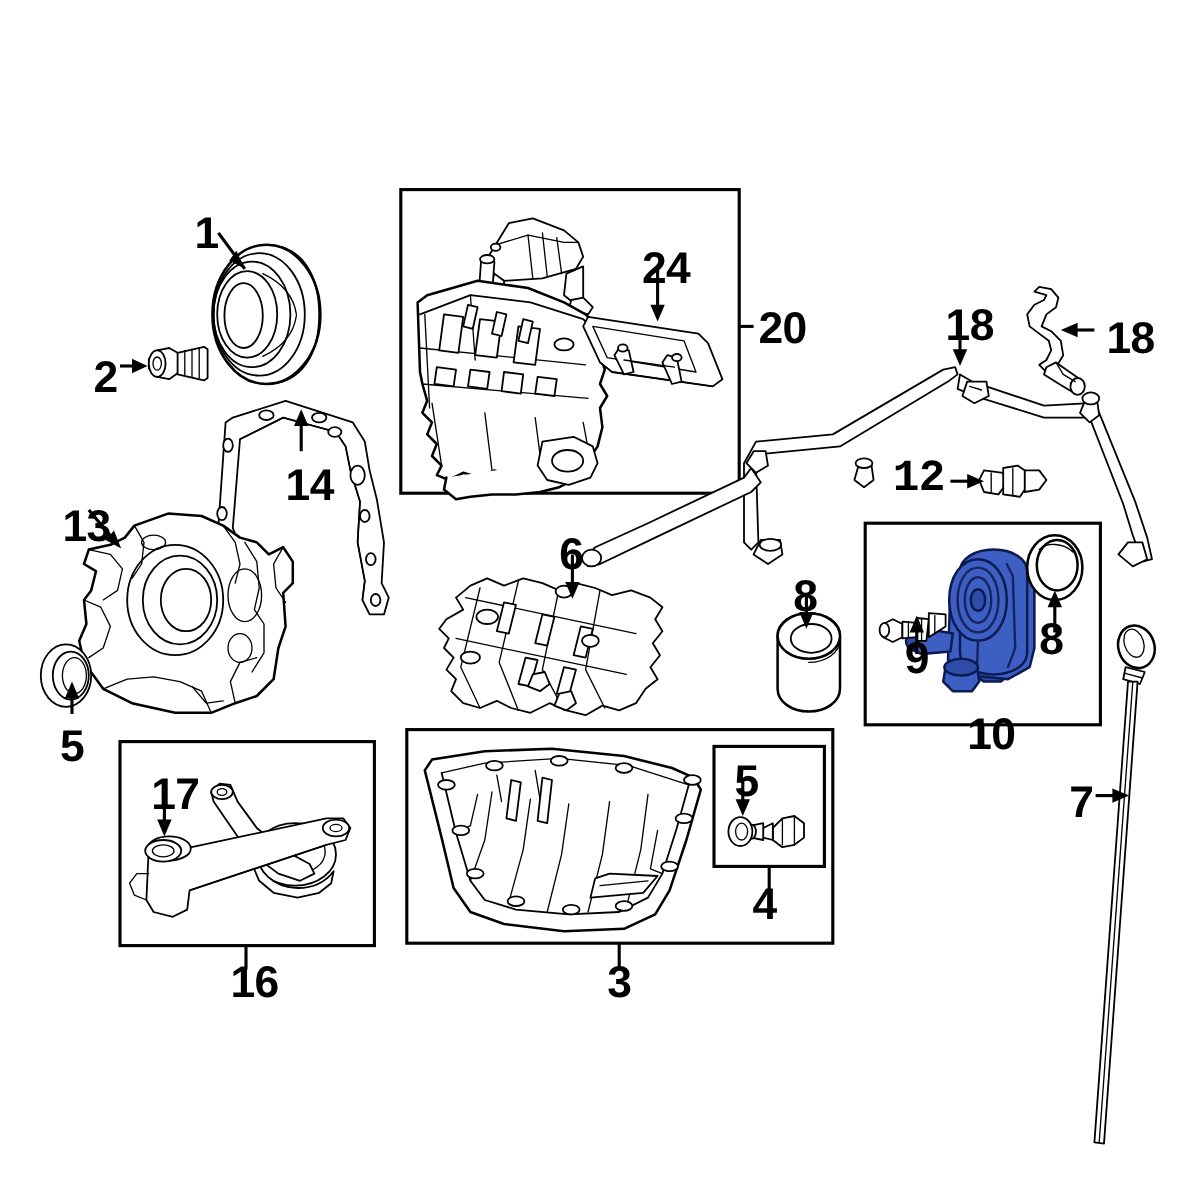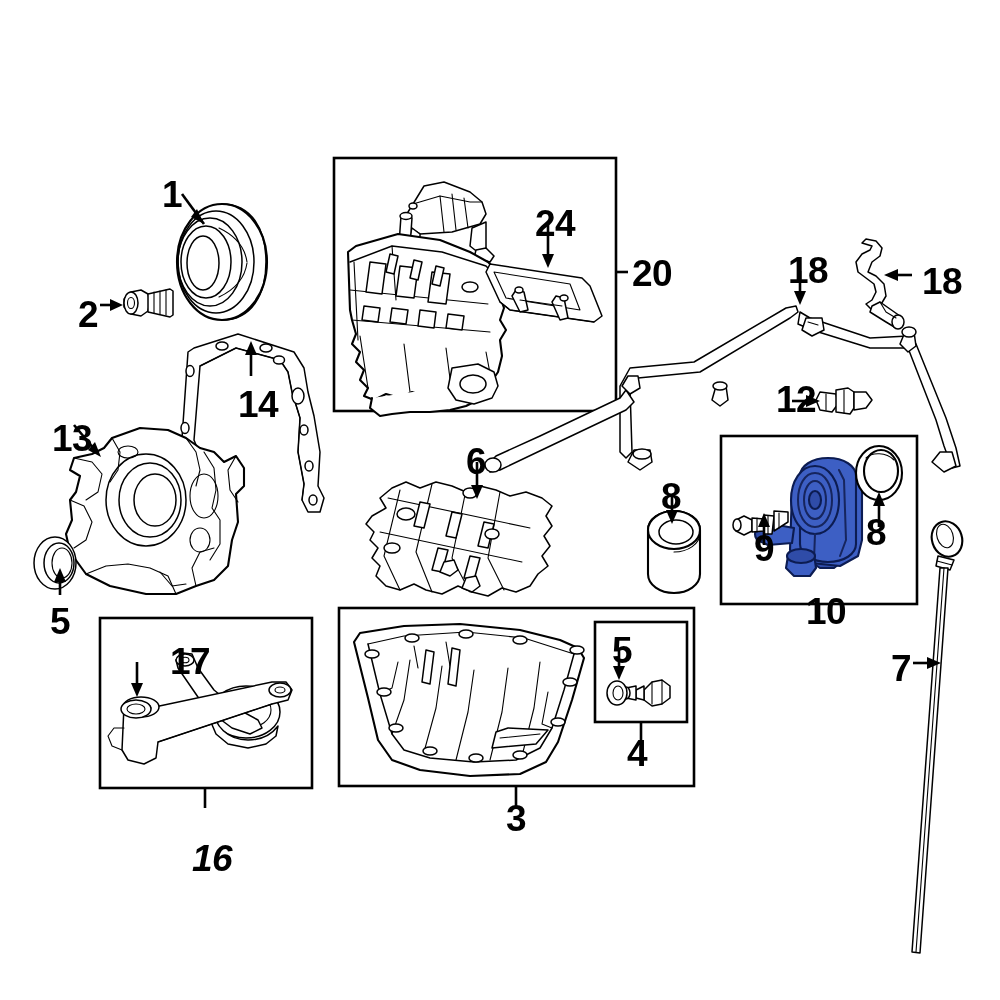--- a/index.html
+++ b/index.html
@@ -439,24 +439,24 @@
   <div class="callout" style="left:78px;top:296px;">2</div>
   <div class="callout" style="left:506px;top:800px;">3</div>
   <div class="callout" style="left:627px;top:735px;">4</div>
   <div class="callout" style="left:612px;top:632px;">5</div>
   <div class="callout" style="left:466px;top:443px;">6</div>
   <div class="callout" style="left:891px;top:650px;">7</div>
   <div class="callout" style="left:661px;top:478px;">8</div>
   <div class="callout" style="left:754px;top:530px;">9</div>
   <div class="callout" style="left:806px;top:593px;">10</div>
   <div class="callout" style="left:866px;top:514px;">8</div>
-  <div class="callout" style="left:776px;top:381px;">12</div>
+  <div class="callout" style="left:744px;top:381px;font-family:Liberation Mono, monospace;">12</div>
   <div class="callout" style="left:52px;top:404px;margin-top:16px;">13</div>
   <div class="callout" style="left:238px;top:386px;">14</div>
   <div class="callout" style="left:50px;top:603px;">5</div>
-  <div class="callout" style="left:192px;top:840px;font-style:italic;">16</div>
-  <div class="callout" style="left:126px;top:643px;margin-left:44px;">17</div>
+  <div class="callout" style="left:192px;top:800px;">16</div>
+  <div class="callout" style="left:126px;top:643px;">17</div>
   <div class="callout" style="left:922px;top:263px;">18</div>
   <div class="callout" style="left:788px;top:252px;">18</div>
   <div class="callout" style="left:632px;top:255px;">20</div>
   <div class="callout" style="left:535px;top:205px;">24</div>
 
 </div>
 
 </body></html>

